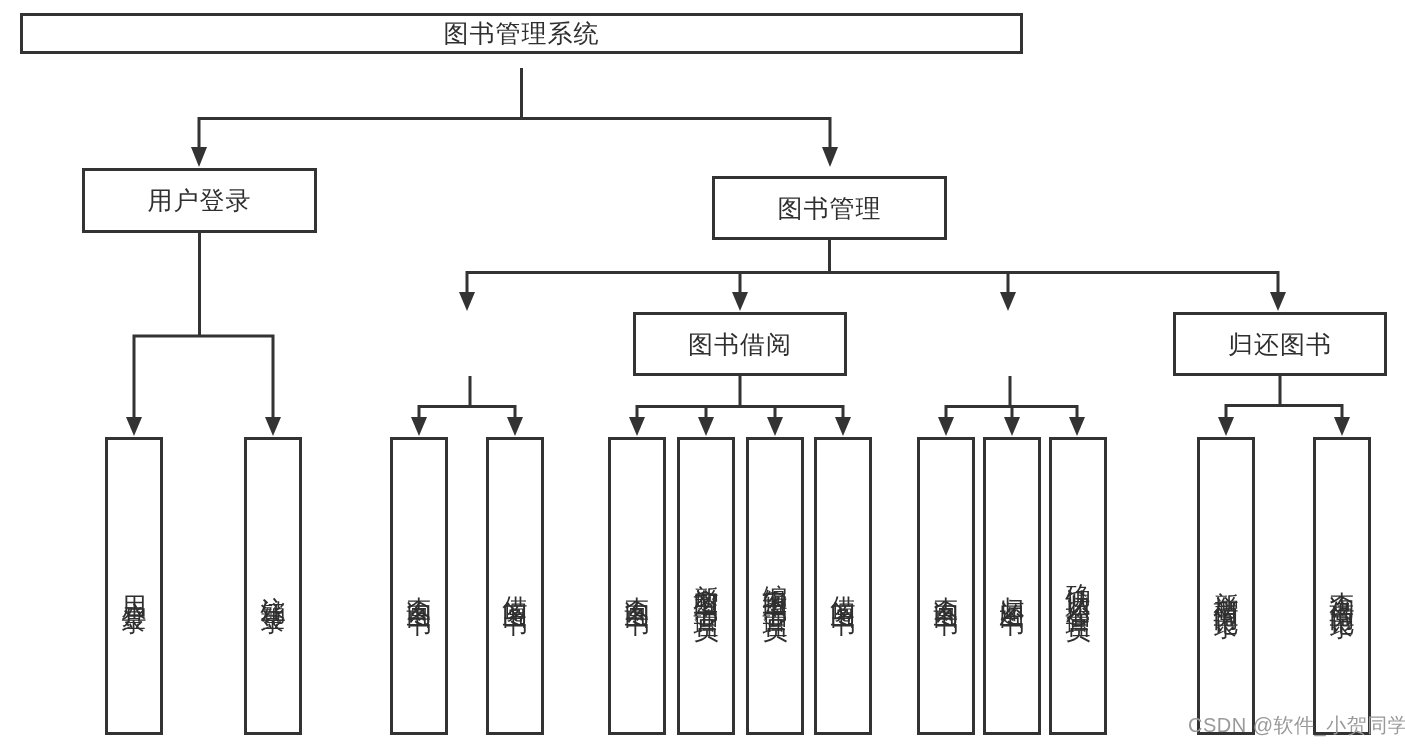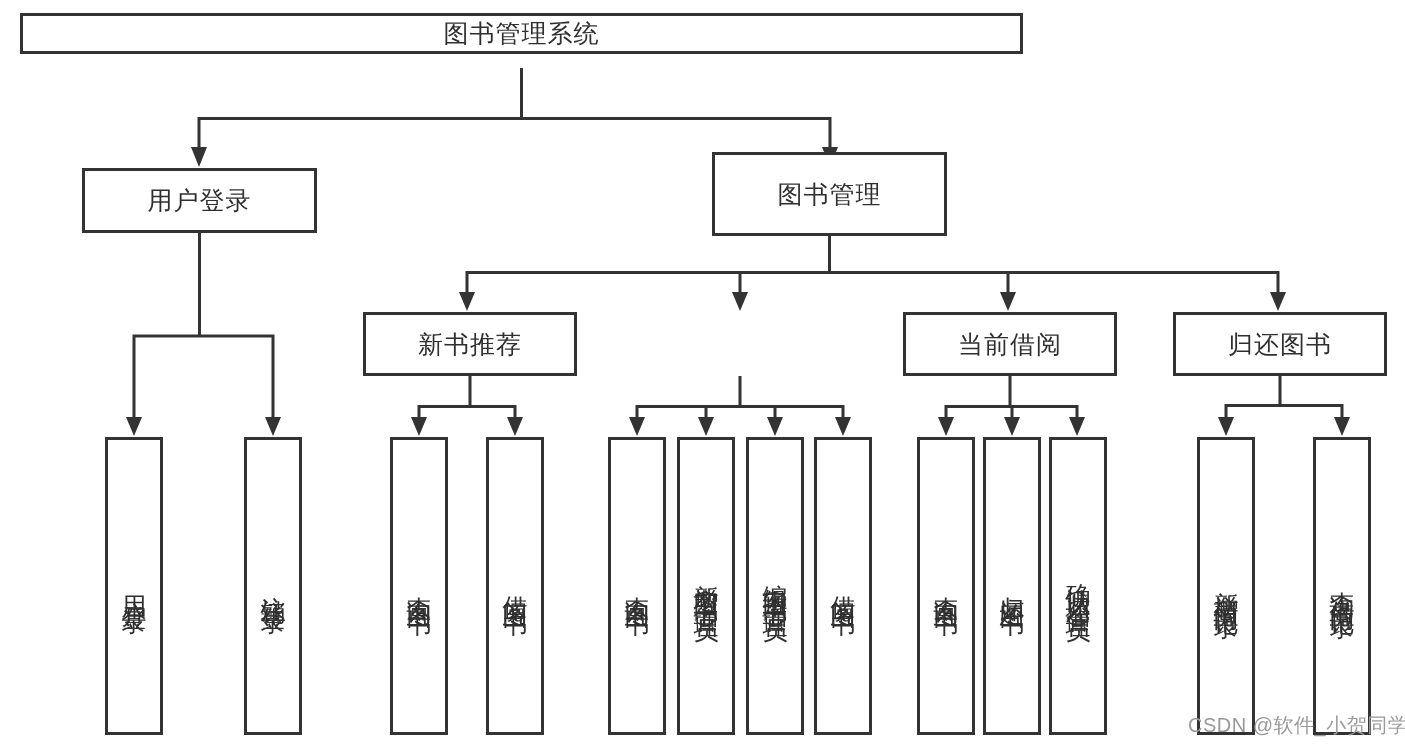--- a/index.html
+++ b/index.html
@@ -14,21 +14,21 @@
     text-align:center;
   }
   .h .lbl{font-size:25px;letter-spacing:1px;white-space:nowrap;}
   .v .lbl{
     writing-mode:vertical-lr;text-orientation:mixed;
     font-size:25px;letter-spacing:5px;line-height:1;white-space:nowrap;
   }
   
   .n-root{left:20px;top:13px;width:1003px;height:41px;}
   .n-l2a{left:82px;top:168px;width:235px;height:65px;}
-  .n-l2b{left:712px;top:152px;width:235px;height:84px;}
+  .n-l2b{left:712px;top:176px;width:235px;height:64px;}
   .n-l3{top:312px;width:214px;height:64px;}
   .n-l3a{left:363px;} .n-l3b{left:633px;} .n-l3c{left:903px;} .n-l3d{left:1173px;}
   .leaf{top:437px;width:58px;height:298px;}
   .b1{left:105px;}  .b2{left:244px;}  .b3{left:390px;}  .b4{left:486px;}
   .b5{left:608px;}  .b6{left:677px;}  .b7{left:746px;}  .b8{left:814px;}
   .b9{left:917px;}  .b10{left:983px;} .b11{left:1049px;}
   .b12{left:1197px;}.b13{left:1313px;}
   .watermark{
     position:absolute;left:1188px;top:712px;font-size:20px;color:#9a9a9a;
     white-space:nowrap;letter-spacing:0.5px;
@@ -86,25 +86,22 @@
     <span class="lbl">图书管理系统</span>
   </div>
 
   <div class="node h n-l2a">
     <span class="lbl">用户登录</span>
   </div>
   <div class="node h n-l2b">
     <span class="lbl">图书管理</span>
   </div>
 
-  <div class="node h n-l3 n-l3a">
-    <span class="lbl">新书推荐</span>
-  </div>
-  <div class="node h n-l3 n-l3c">
-    <span class="lbl">当前借阅</span>
+  <div class="node h n-l3 n-l3b">
+    <span class="lbl">图书借阅</span>
   </div>
   <div class="node h n-l3 n-l3d">
     <span class="lbl">归还图书</span>
   </div>
 
   <div class="node v leaf b1">
     <span class="lbl">用户登录</span>
   </div>
   <div class="node v leaf b2">
     <span class="lbl">注销登录</span>

